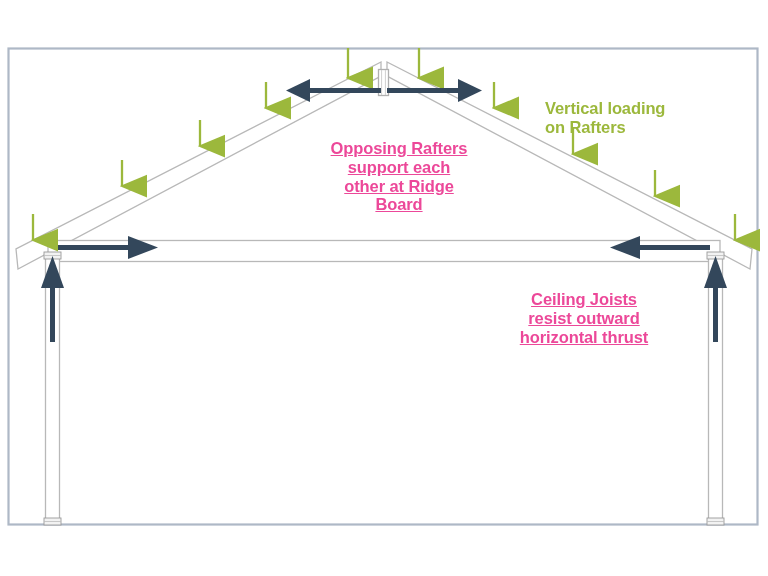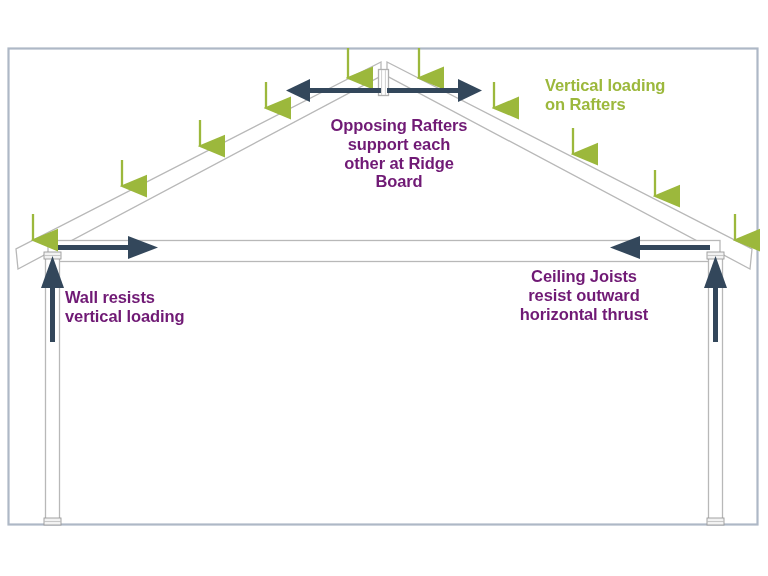--- a/index.html
+++ b/index.html
@@ -25,22 +25,23 @@
   #stage svg {
     display: block;
   }
   .lbl {
     position: absolute;
     font-family: "Liberation Sans", sans-serif;
     font-weight: bold;
     line-height: 1.14;
     white-space: pre;
     letter-spacing: -0.1px;
+    margin-top: 23px;
   }
-  .lbl-dark { color: #701a75; }
+  .lbl-dark { color: #ec4899; text-decoration: underline; }
   .lbl-green { color: #9cb83c; }
   #label-opposing-rafters {
     left: 306px;
     top: 116px;
     width: 186px;
     text-align: center;
     font-size: 16.5px;
   }
   #label-vertical-loading {
     left: 545px;
@@ -164,16 +165,14 @@
 other at Ridge
 Board</div>
 
   <div class="lbl lbl-green" id="label-vertical-loading">Vertical loading
 on Rafters</div>
 
   <div class="lbl lbl-dark" id="label-ceiling-joists">Ceiling Joists
 resist outward
 horizontal thrust</div>
 
-  <div class="lbl lbl-dark" id="label-wall-resists">Wall resists
-vertical loading</div>
 
 </div>
 
 </body></html>

